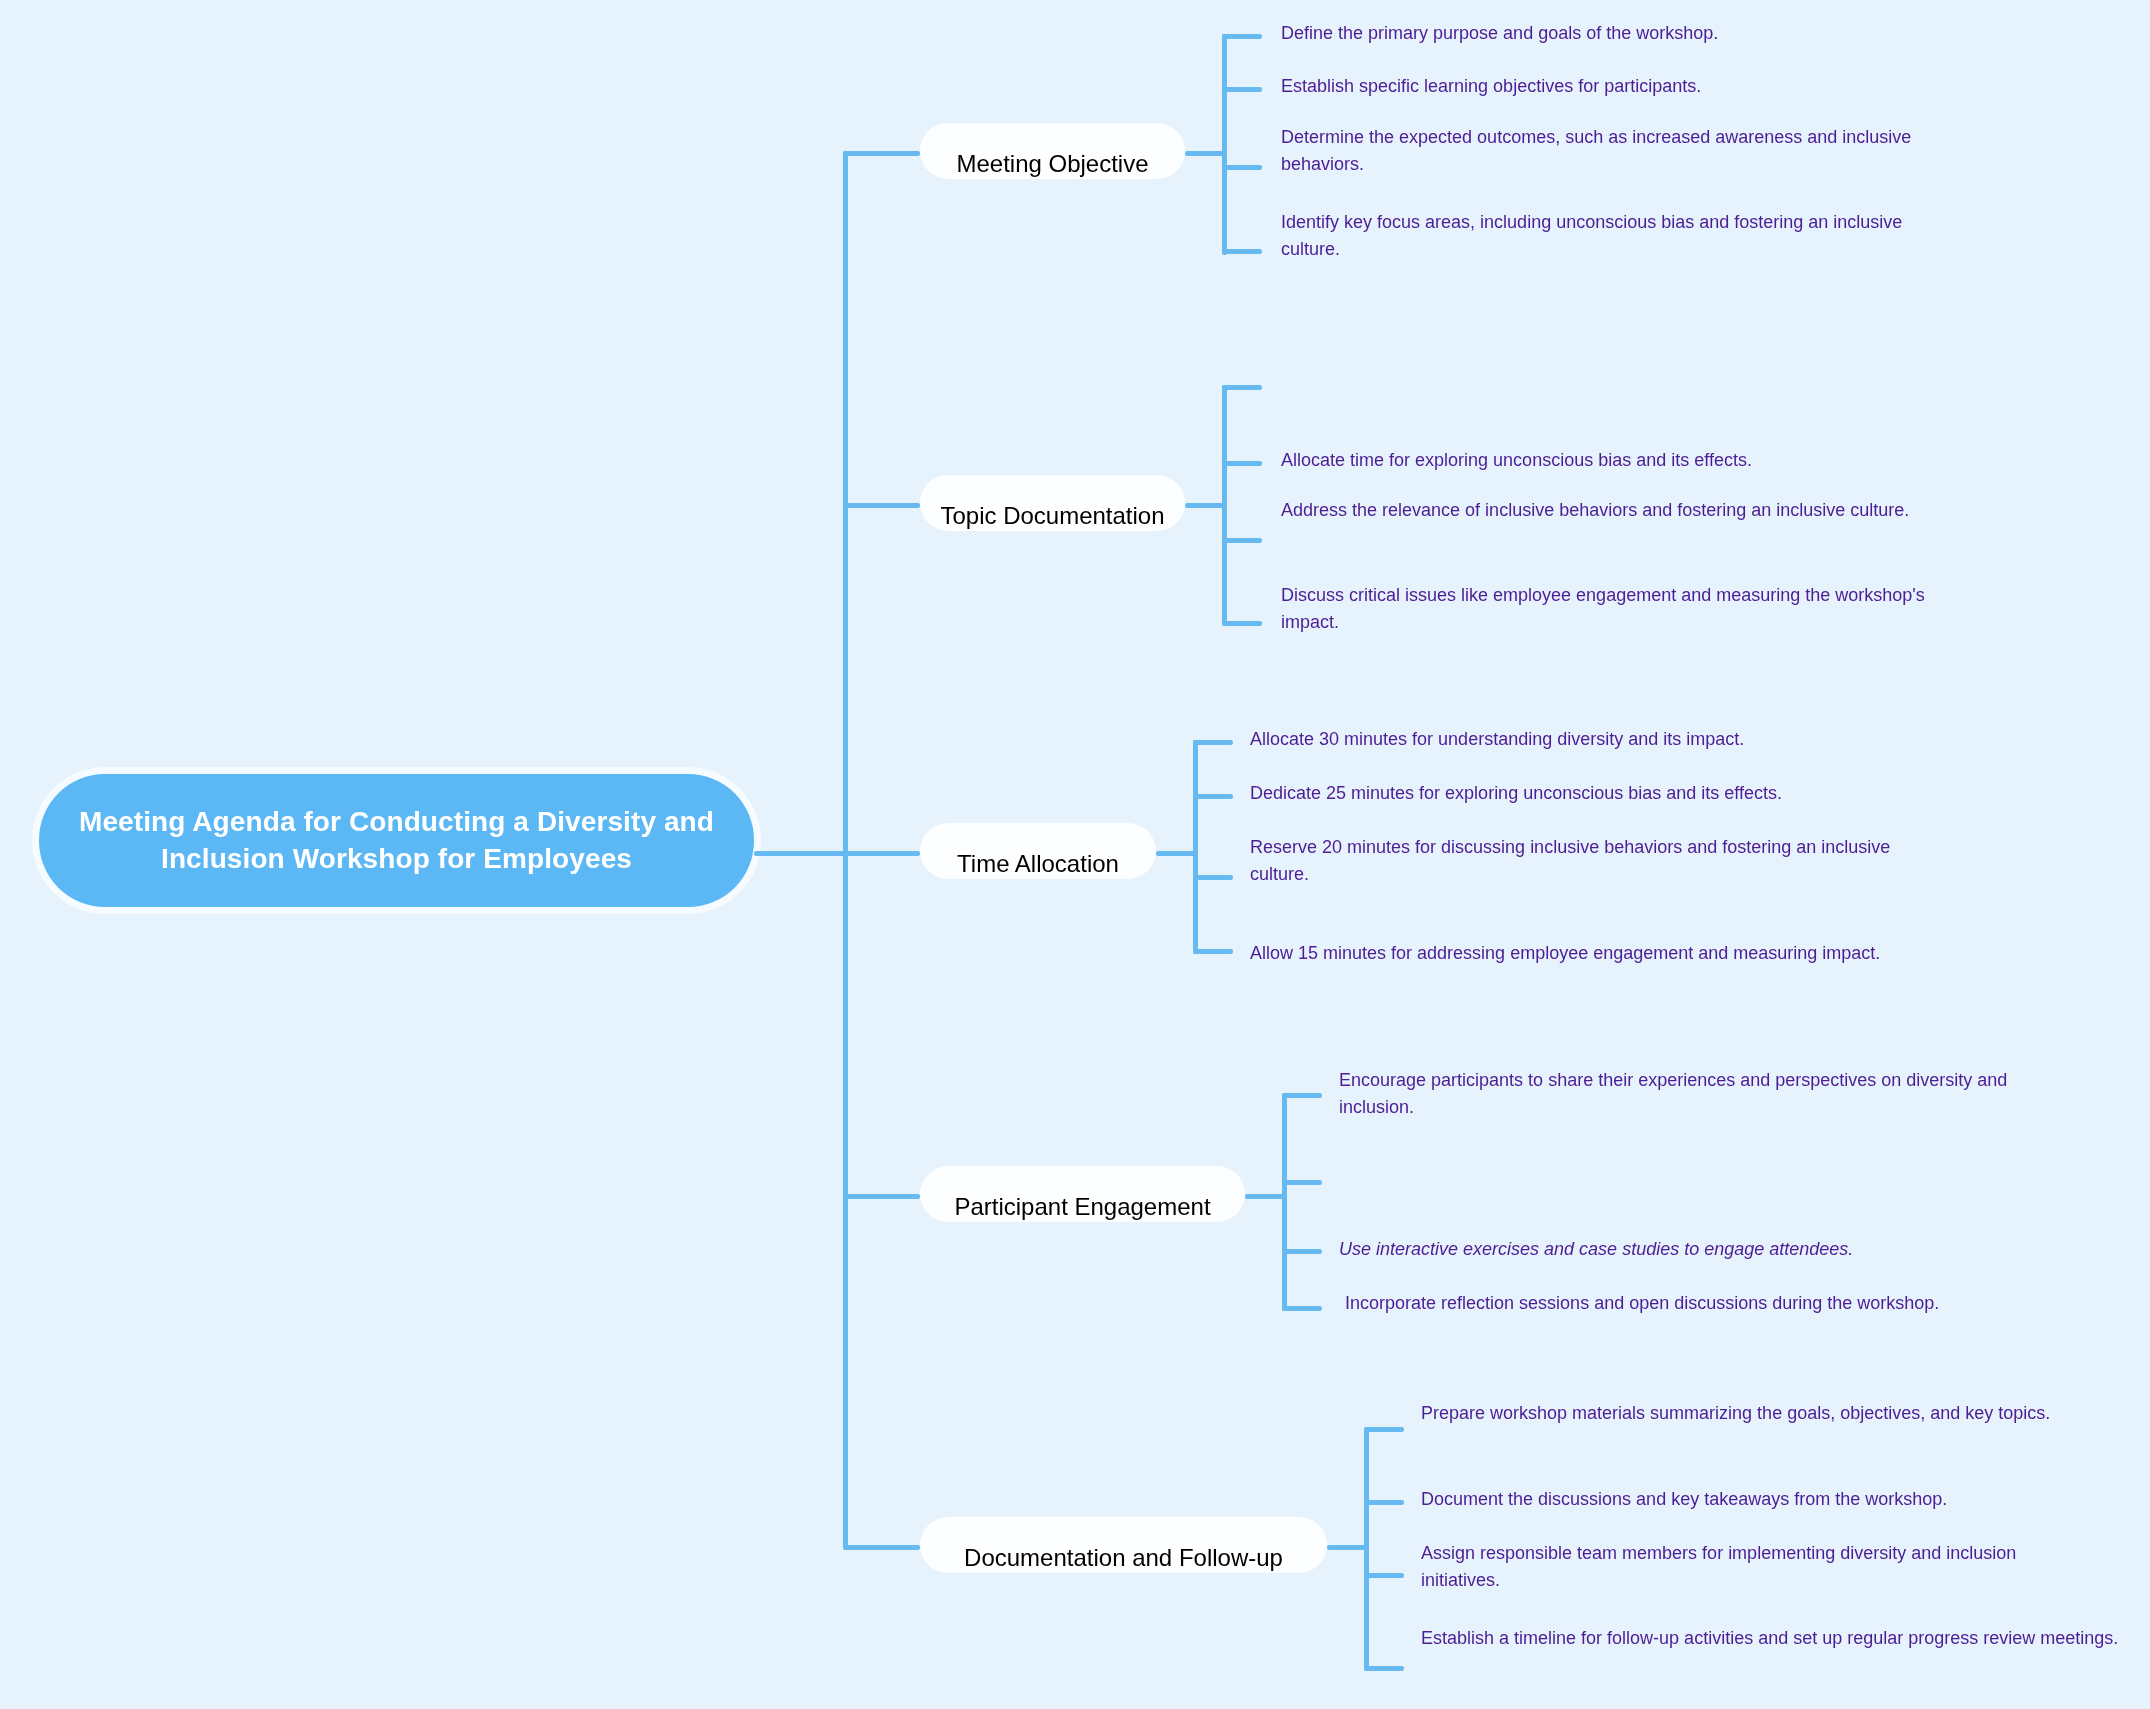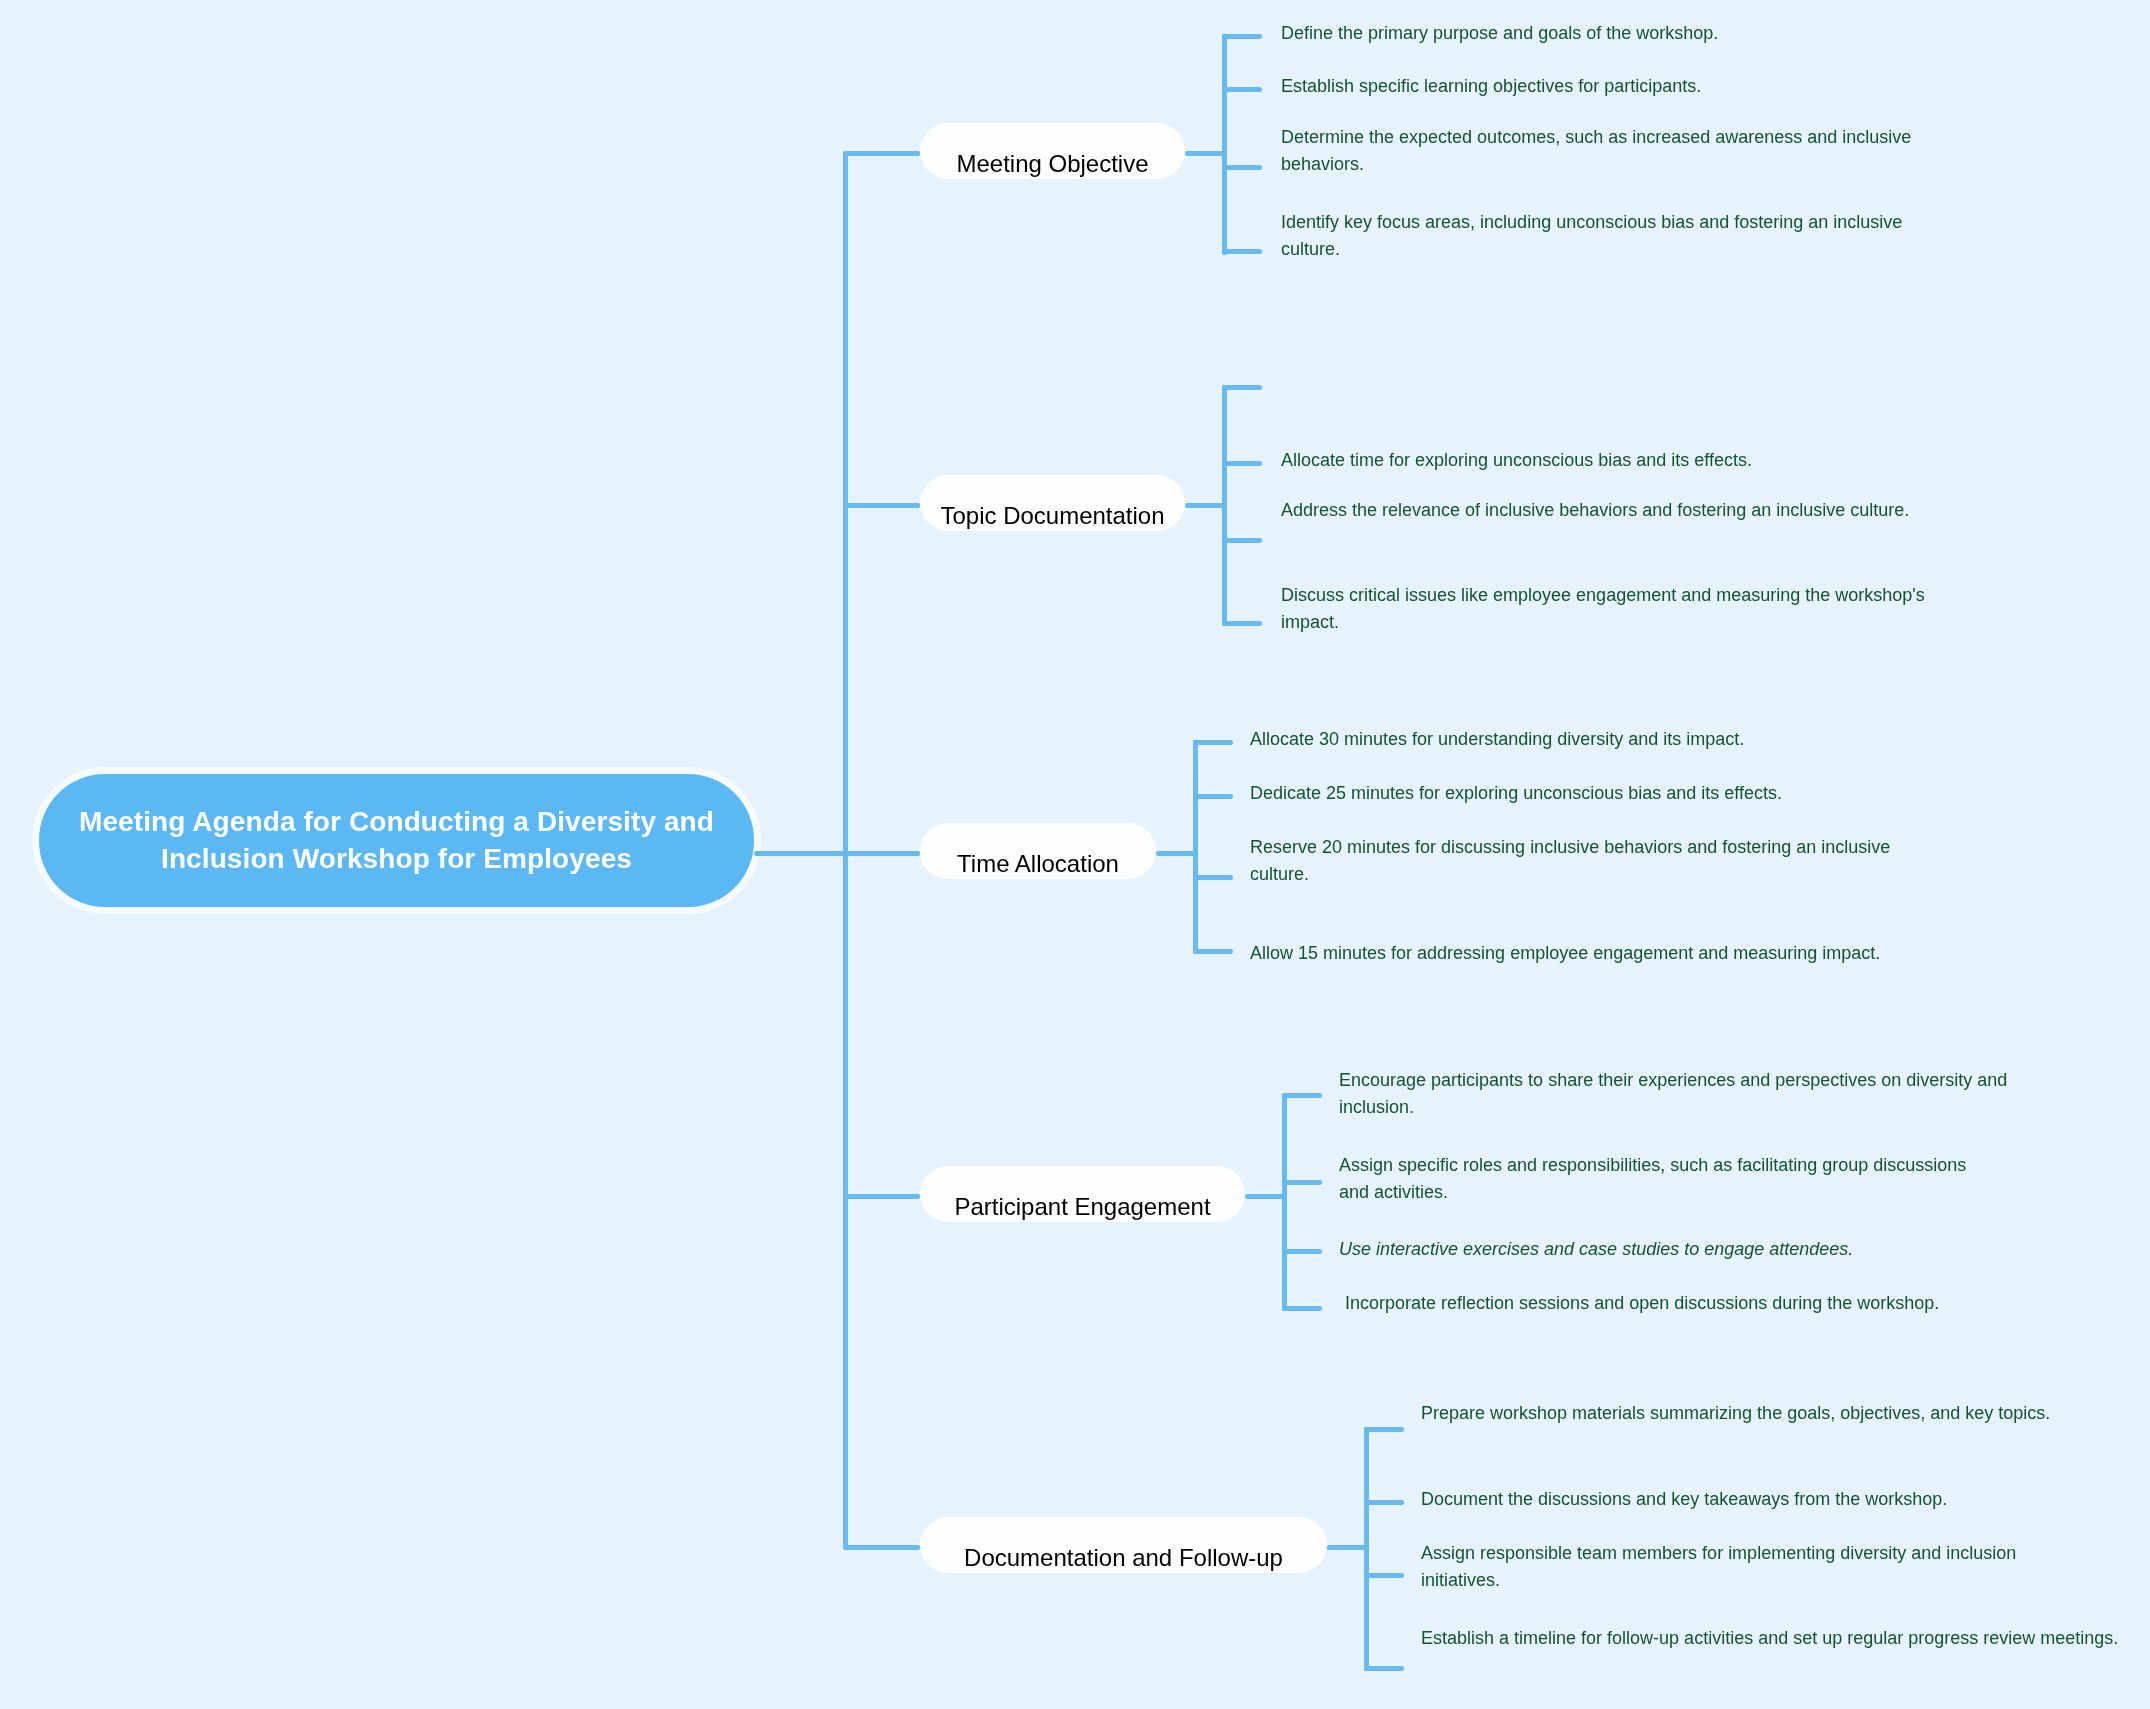--- a/index.html
+++ b/index.html
@@ -66,21 +66,21 @@
     color: #000000;
     font-size: 24px;
     font-weight: normal;
     line-height: 1;
     margin-top: 25px;
   }
 
   
   .leaf {
     position: absolute;
-    color: #14532d;
+    color: #4c1d95;
     font-size: 18px;
     line-height: 1.48;
     font-weight: normal;
   }
 </style>
 </head>
 <body>
 
 <div id="canvas">
 
@@ -140,21 +140,20 @@
   <div class="branch-pill" style="left:920px; top:1166px; width:325px;">
     <span class="branch-label">Participant Engagement</span>
   </div>
   <div class="line hline" style="left:1245px; top:1194px; width:39px;"></div>
   <div class="line vline" style="left:1282px; top:1093px; height:218px;"></div>
   <div class="line hline" style="left:1282px; top:1093px; width:40px;"></div>
   <div class="line hline" style="left:1282px; top:1180px; width:40px;"></div>
   <div class="line hline" style="left:1282px; top:1249px; width:40px;"></div>
   <div class="line hline" style="left:1282px; top:1306px; width:40px;"></div>
   <div class="leaf" style="left:1339px; top:1067px; width:681px;">Encourage participants to share their experiences and perspectives on diversity and inclusion.</div>
-  <div class="leaf" style="left:1339px; top:1152px; width:653px;">Assign specific roles and responsibilities, such as facilitating group discussions and activities.</div>
   <div class="leaf" style="left:1339px; top:1236px; width:698px;font-style:italic;">Use interactive exercises and case studies to engage attendees.</div>
   <div class="leaf" style="left:1339px; top:1290px; width:740px;margin-left:6px;">Incorporate reflection sessions and open discussions during the workshop.</div>
 
   <div class="line hline" style="left:843px; top:1545px; width:77px;"></div>
   <div class="branch-pill" style="left:920px; top:1517px; width:407px;">
     <span class="branch-label">Documentation and Follow-up</span>
   </div>
   <div class="line hline" style="left:1327px; top:1545px; width:39px;"></div>
   <div class="line vline" style="left:1364px; top:1427px; height:244px;"></div>
   <div class="line hline" style="left:1364px; top:1427px; width:40px;"></div>

